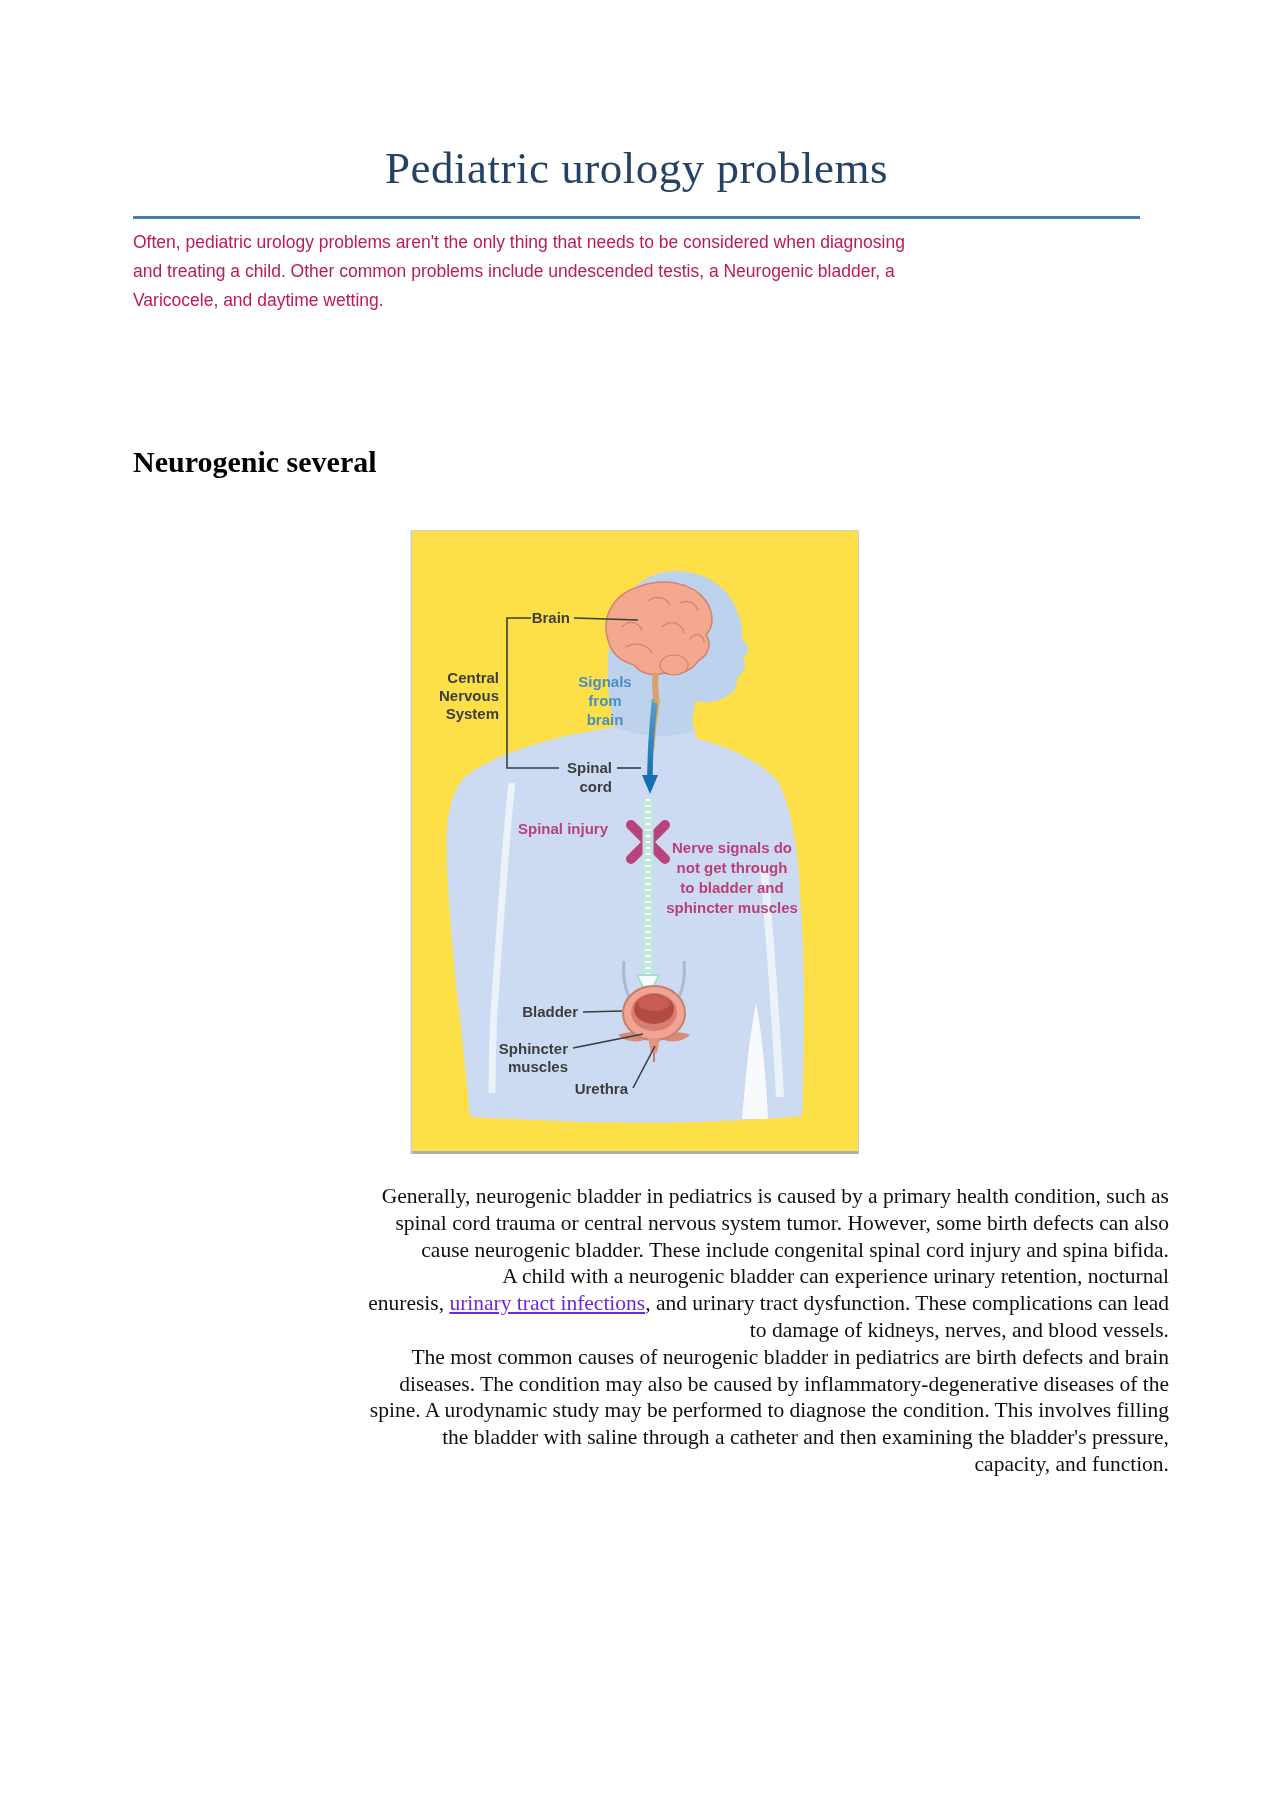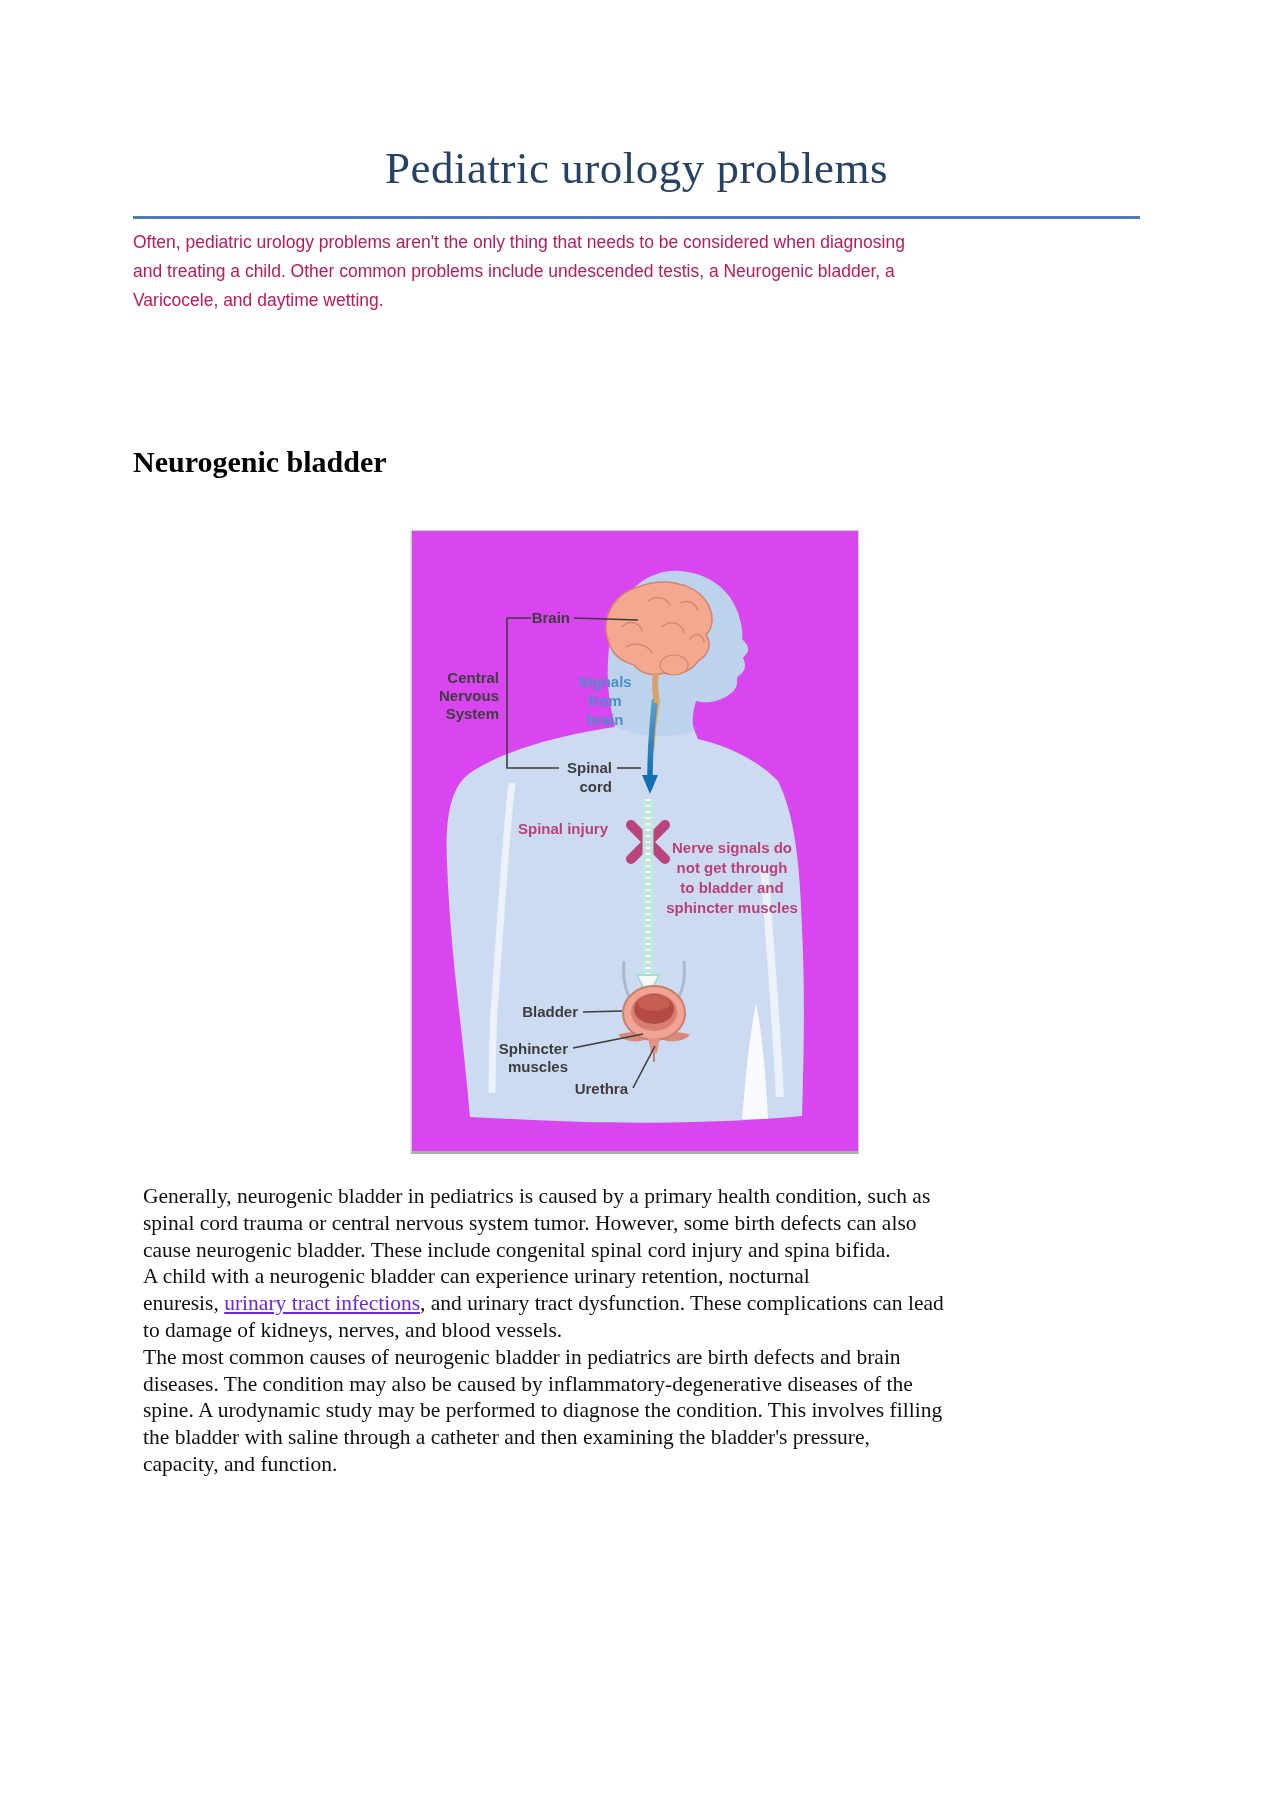--- a/index.html
+++ b/index.html
@@ -29,49 +29,49 @@
   
   #section-heading{
     top:443px;left:133px;width:1007px;
     font-family:"Liberation Serif",serif;font-weight:700;
     font-size:30px;line-height:38px;color:#000;
     margin:0;
   }
   
   #figure{
     top:530px;left:411px;width:446px;height:620px;
-    background:#d946ef;
+    background:#fde047;
     border:1px solid #cfcfcf;border-bottom:3px solid #aeaeae;
     box-shadow:-1px 0 0 #e4e4e4;
   }
   #figure svg{display:block;}
   .fig-label{font-family:"Liberation Sans",sans-serif;font-size:15px;font-weight:600;fill:#3d3d3d;}
   .fig-label-blue{fill:#4a8ec5;}
   .fig-label-magenta{fill:#ba4079;}
   
   #body-text{
-    top:1183px;left:143px;width:1040px;
+    top:1183px;left:129px;width:1040px;
     font-family:"Liberation Serif",serif;
-    font-size:21.5px;line-height:26.8px;color:#101010;
+    font-size:21.5px;line-height:26.8px;color:#101010;text-align:right;
   }
   #body-text p{margin:0;white-space:pre-line;}
   #body-text a{color:#6d28d9;text-decoration:underline;cursor:pointer;}
 </style>
 </head>
 <body>
 
 <div class="abs" id="title-block">
   <h1>Pediatric urology problems</h1>
 </div>
 
 <div class="abs" id="intro">Often, pediatric urology problems aren't the only thing that needs to be considered when diagnosing
 and treating a child. Other common problems include undescended testis, a Neurogenic bladder, a
 Varicocele, and daytime wetting.</div>
 
-<h2 class="abs" id="section-heading">Neurogenic bladder</h2>
+<h2 class="abs" id="section-heading">Neurogenic several</h2>
 
 <div class="abs" id="figure">
   <svg viewBox="0 0 446 620" width="446" height="620">
     <defs>
       <linearGradient id="gArrow" x1="0" y1="0" x2="0" y2="1">
         <stop offset="0" stop-color="#5b9bd0"></stop>
         <stop offset="1" stop-color="#1470b2"></stop>
       </linearGradient>
     </defs>
 

